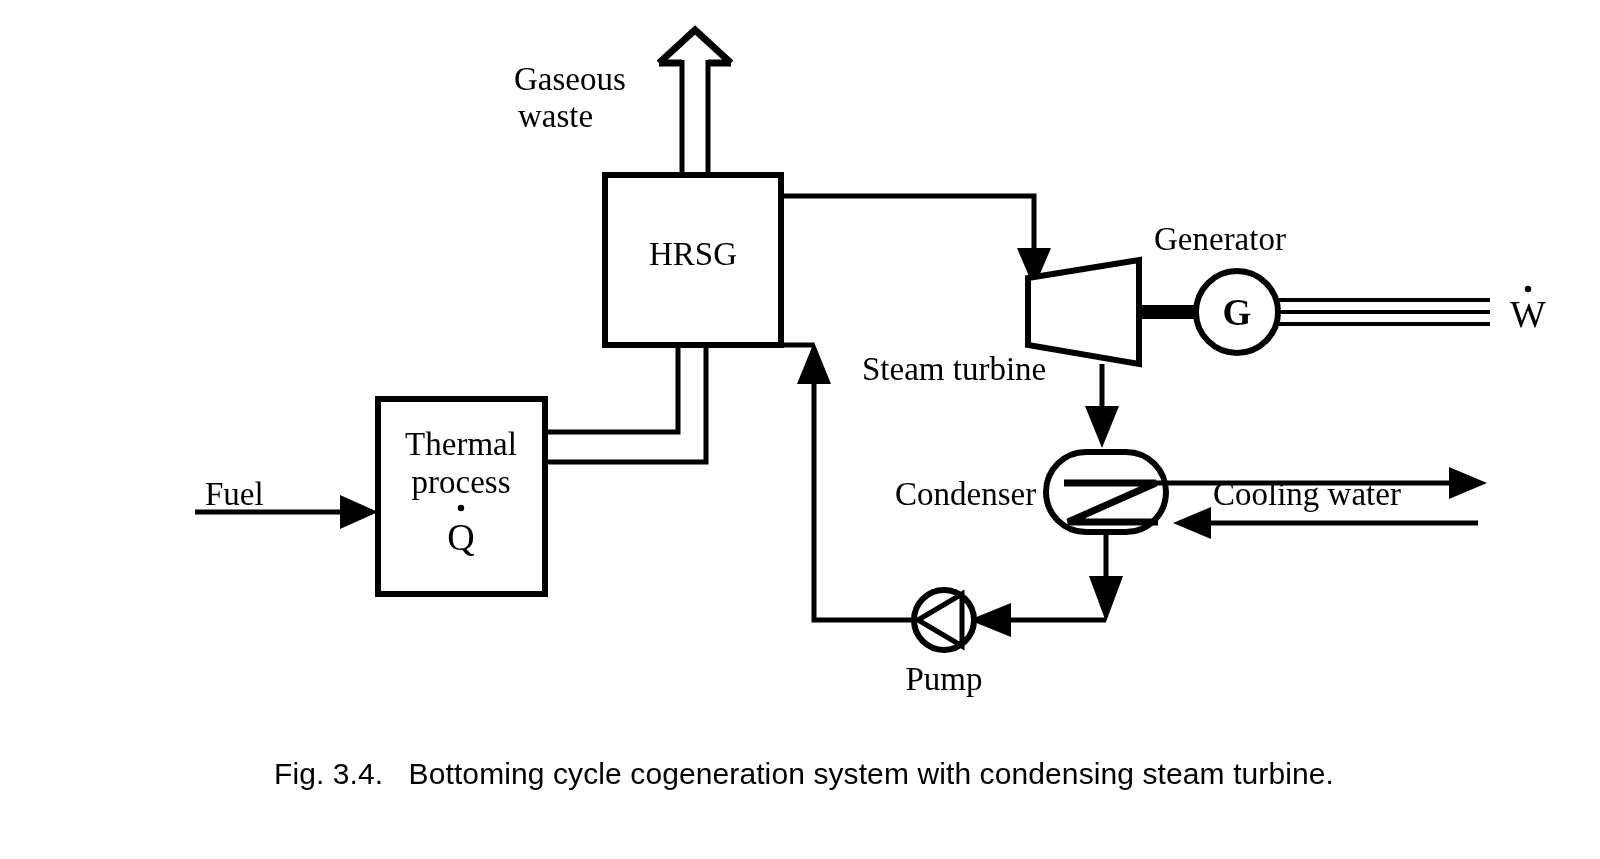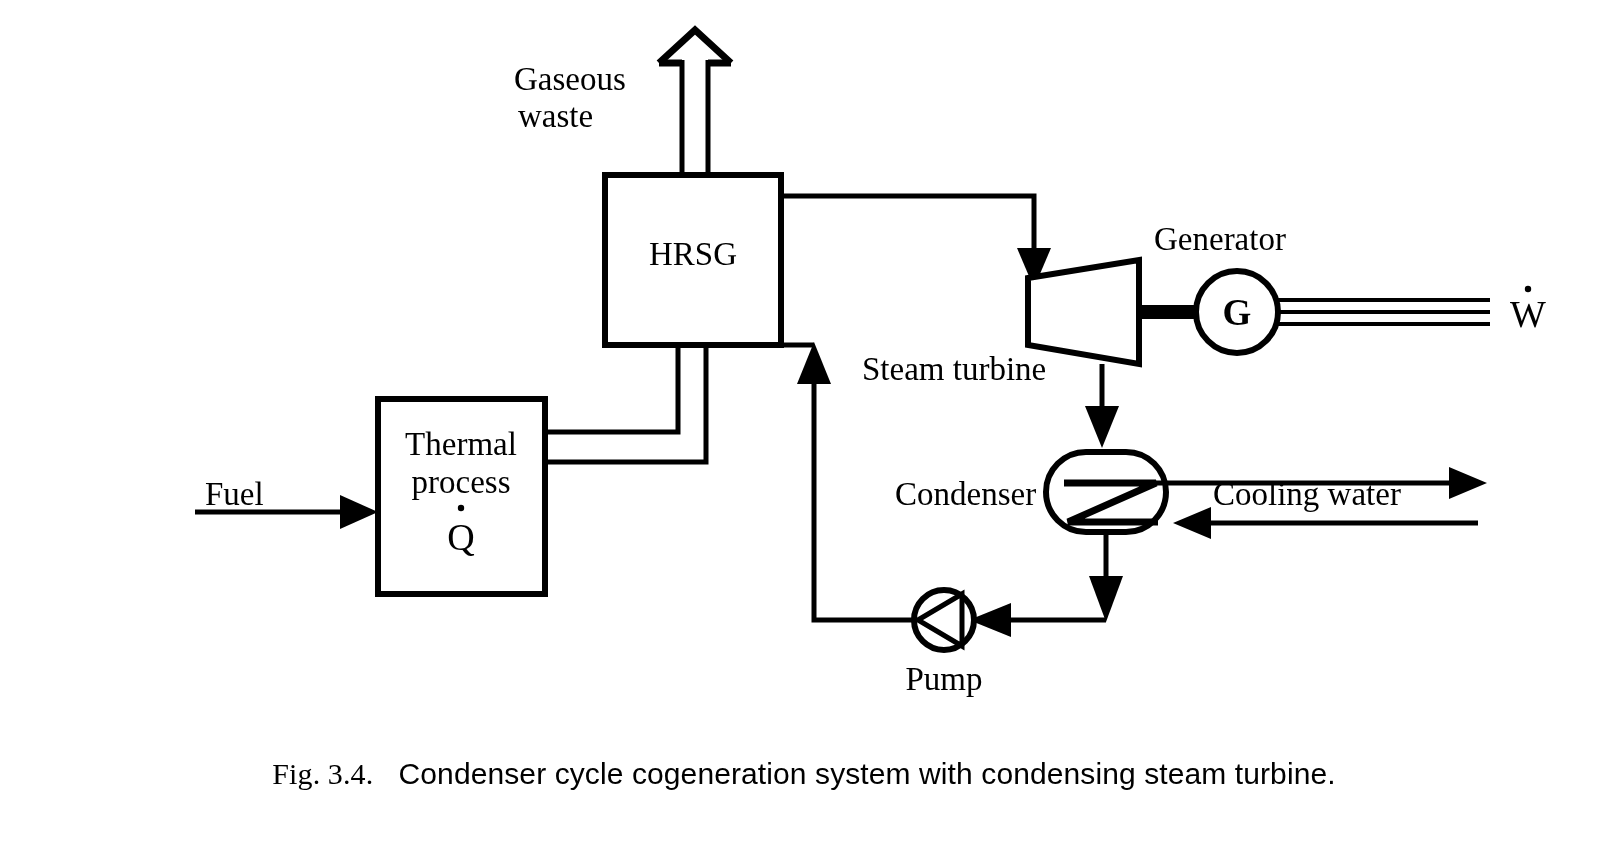--- a/index.html
+++ b/index.html
@@ -80,21 +80,21 @@
     left: 0;
     top: 757px;
     width: 1600px;
     text-align: center;
     font-family: "Liberation Sans", "DejaVu Sans", sans-serif;
     font-size: 30px;
     color: #000000;
     letter-spacing: 0.1px;
     white-space: pre;
   }
-  .caption .cap-num { font-family: Liberation Serif, serif; margin-left: 8px; }
+  .caption .cap-num { font-family: Liberation Sans, sans-serif; margin-left: 8px; }
 </style>
 </head>
 <body>
 
 <div id="figure-root">
 
   <svg class="diagram" viewBox="0 0 1600 859">
 
     <g>
 
@@ -197,15 +197,15 @@
     <text class="lbl" x="944" y="690" text-anchor="middle">Pump</text>
 
     <g>
       <path class="stroke" d="M 914 620 L 814 620 L 814 380"></path>
       <polygon class="solid-black" points="797,384 831,384 814,342"></polygon>
       <path class="stroke" d="M 814 345 L 781 345"></path>
     </g>
 
   </svg>
 
-  <div class="caption"><span class="cap-num">Fig. 3.4.</span>   <span>Condenser cycle cogeneration system with condensing steam turbine.</span></div>
+  <div class="caption"><span class="cap-num">Fig. 3.4.</span>   <span>Bottoming cycle cogeneration system with condensing steam turbine.</span></div>
 
 </div>
 
 </body></html>

